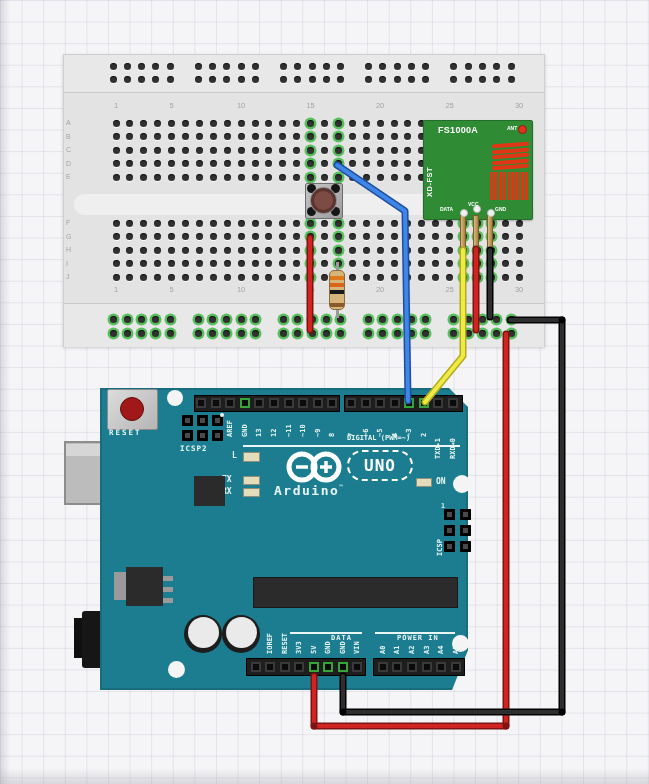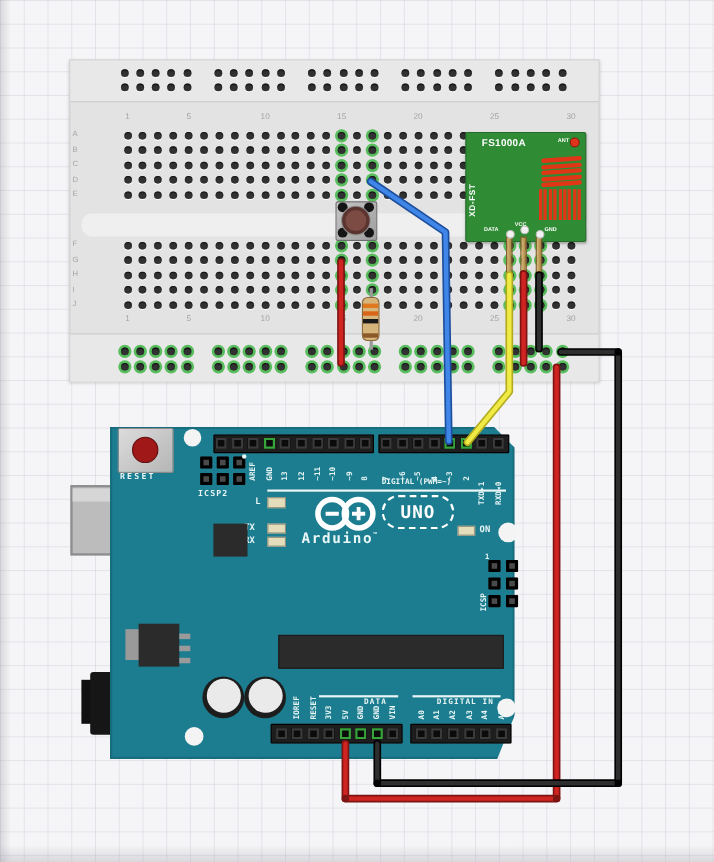--- a/index.html
+++ b/index.html
@@ -641,21 +641,21 @@
     <div class="cap-inner" style="left:125.5px;top:229px;"></div>
 
     <div class="mnt" style="left:67px;top:2px;width:16px;height:16px;"></div>
     <div class="mnt" style="left:353px;top:87px;width:18px;height:18px;"></div>
     <div class="mnt" style="left:352px;top:247px;width:17px;height:17px;"></div>
     <div class="mnt" style="left:68px;top:273px;width:17px;height:17px;"></div>
 
     <div class="wline" style="left:190px;top:244px;width:72px;"></div>
     <span class="silk" style="left:231px;top:246px;font-size:7px;letter-spacing:1px;">DATA</span>
     <div class="wline" style="left:275px;top:244px;width:80px;"></div>
-    <span class="silk" style="left:297px;top:246px;font-size:7px;letter-spacing:1px;">DIGITAL IN</span>
+    <span class="silk" style="left:297px;top:246px;font-size:7px;letter-spacing:1px;">POWER IN</span>
   <div class="pin" style="left: 96px; top: 10px;"></div>
       <div class="pin" style="left: 110.6px; top: 10px;"></div>
       <div class="pin" style="left: 125.2px; top: 10px;"></div>
       <div class="pin green" style="left: 139.8px; top: 10px;"></div>
       <div class="pin" style="left: 154.4px; top: 10px;"></div>
       <div class="pin" style="left: 169px; top: 10px;"></div>
       <div class="pin" style="left: 183.6px; top: 10px;"></div>
       <div class="pin" style="left: 198.2px; top: 10px;"></div>
       <div class="pin" style="left: 212.8px; top: 10px;"></div>
       <div class="pin" style="left: 227.4px; top: 10px;"></div>

